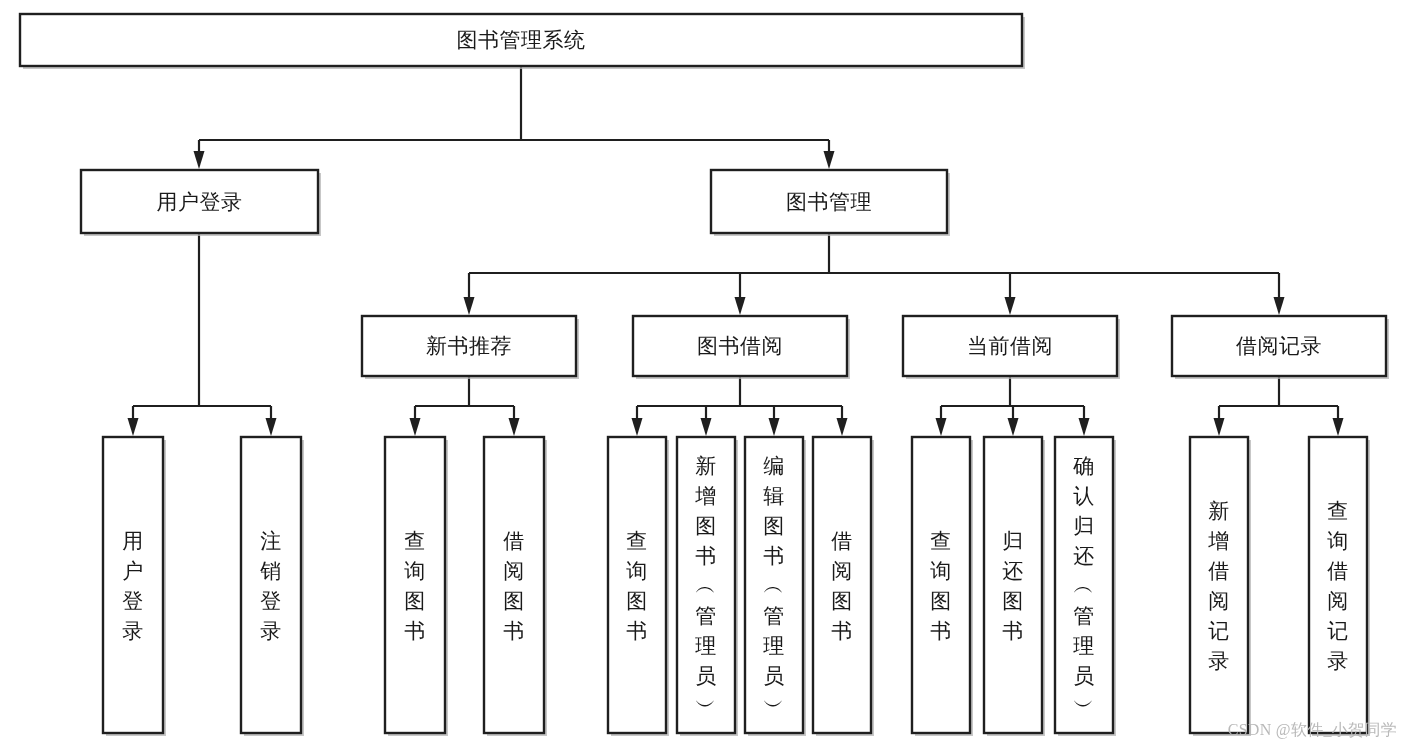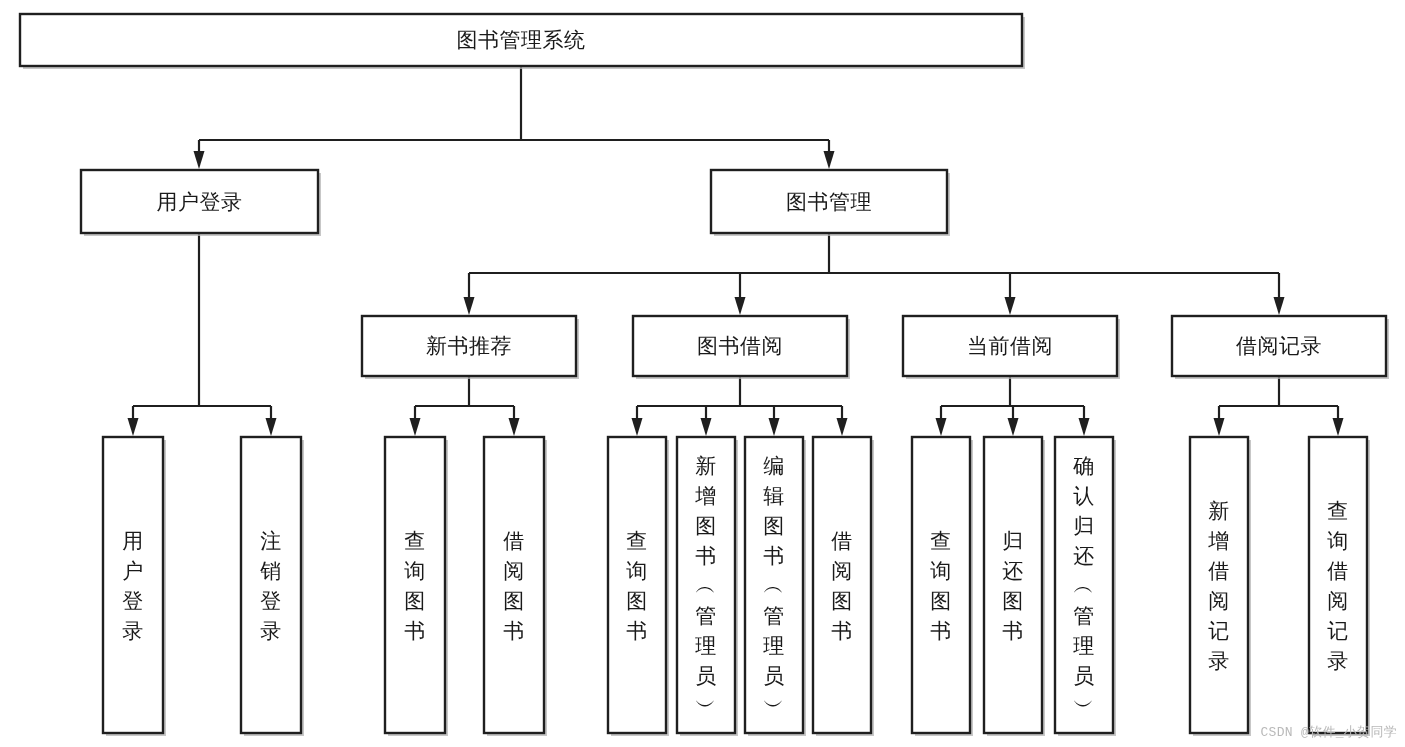--- a/index.html
+++ b/index.html
@@ -51,22 +51,22 @@
     stroke-width: 2.2;
     fill: none;
   }
   .arrow-head {
     fill: #1f1f1f;
   }
   .watermark {
     position: absolute;
     right: 8px;
     bottom: 6px;
-    font-family: Liberation Mono, monospace;
-    font-size: 13px;
+    font-family: Liberation Serif, serif;
+    font-size: 16px;
     color: #b9b9b9;
     white-space: nowrap;
     letter-spacing: 0.3px;
     user-select: none;
   }
 </style>
 </head>
 <body>
 
 <svg id="diagram" viewBox="0 0 1405 747" xmlns="http://www.w3.org/2000/svg">

